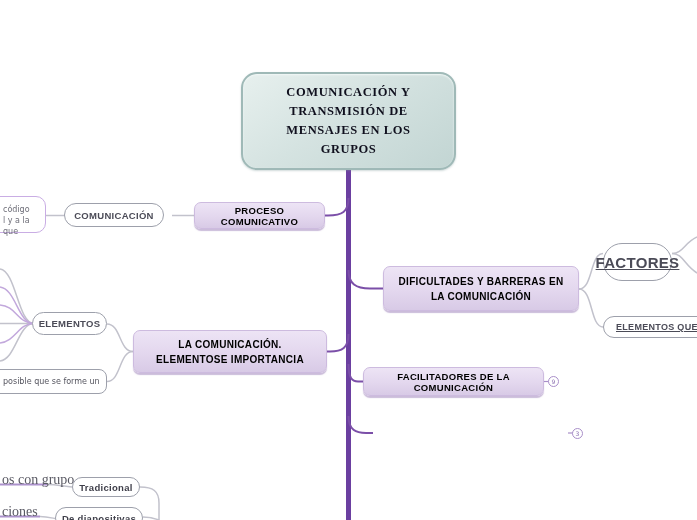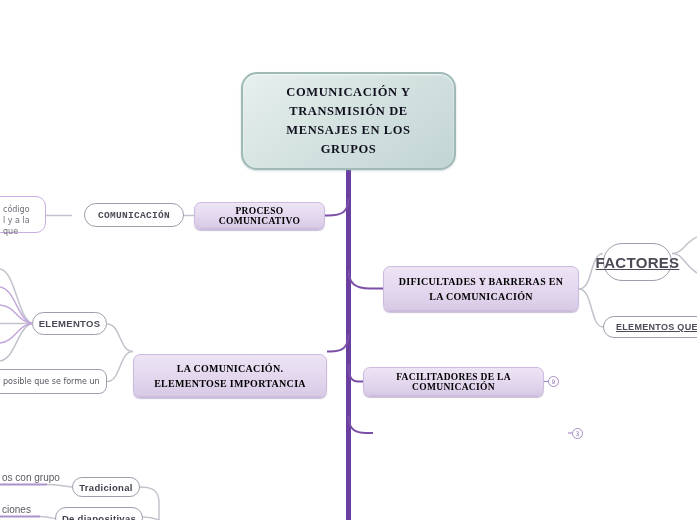--- a/index.html
+++ b/index.html
@@ -22,38 +22,38 @@
     box-sizing:border-box; padding:0 17px;
   }
 
   
   .pbox {
     position:absolute; box-sizing:border-box;
     background:linear-gradient(180deg,#EDE4F5 0%, #E3D7EE 55%, #D8CAE6 100%);
     border:1px solid #CDBBDF; border-radius:7px;
     box-shadow:0 2px 1px rgba(152,122,182,.5);
     display:flex; align-items:center; justify-content:center; text-align:center;
-    font-family:Liberation Serif, serif; font-weight:bold; color:#000;
+    font-family:Liberation Sans, sans-serif; font-weight:bold; color:#000;
     letter-spacing:.3px;
   }
   .pbox.proceso       { left:194px; top:202px; width:131px; height:27px; font-size:9.5px; }
   .pbox.dificultades  { left:383px; top:266px; width:196px; height:45px; font-size:10px; line-height:15px; padding:12px 10px; }
-  .pbox.lacom         { left:133px; top:330px; width:194px; height:43px; font-size:10px; line-height:15px; padding:0 10px;margin-top:24px; }
+  .pbox.lacom         { left:133px; top:330px; width:194px; height:43px; font-size:10px; line-height:15px; padding:0 10px; }
   .pbox.facilitadores { left:363px; top:367px; width:181px; height:29px; font-size:9.5px; }
   .pbox.habilidades   { left:373px; top:410px; width:196px; height:46px; font-size:10px; line-height:15px; padding:0 8px; }
 
   
   .oval {
     position:absolute; box-sizing:border-box; background:#fff;
     border:1.5px solid #9DA0AB; border-radius:999px;
     display:flex; align-items:center; justify-content:center; text-align:center;
     font-family:"Liberation Sans", sans-serif; font-weight:bold; color:#4B4B57;
     letter-spacing:.3px;
   }
-  .oval.comunicacion { left:84px;  top:203px; width:100px; height:24px; font-size:9.5px;font-family:Liberation Mono, monospace; }
+  .oval.comunicacion { left:64px;  top:203px; width:100px; height:24px; font-size:9.5px; }
   .oval.elementos    { left:32px;  top:312px; width:75px;  height:23px; font-size:9.5px; }
   .oval.factores     { left:603px; top:243px; width:69px;  height:38px; font-size:15px; }
   .oval.elementosque { left:603px; top:316px; width:131px; height:22px; font-size:9px; justify-content:flex-start; padding-left:12px; }
   .oval.tradicional  { left:72px;  top:477px; width:68px;  height:20px; font-size:9.5px; color:#3F3F4A; }
   .oval.diapositivas { left:55px;  top:507px; width:88px;  height:22px; font-size:9.5px; color:#3F3F4A; }
   .oval.underlined span { text-decoration:underline; }
 
   
   .wbox {
     position:absolute; box-sizing:border-box; background:#fff;
@@ -65,22 +65,22 @@
     font-size:8px; line-height:11px; padding:7px 0 0 30px;
   }
   .wbox.posible {
     left:-62px; top:369px; width:169px; height:25px;
     border:1.5px solid #9DA0AB; border-radius:8px;
     font-size:8px; display:flex; align-items:center; padding-left:64px; color:#55555F;
   }
 
   
   .utext {
-    position:absolute; font-family:Liberation Sans, sans-serif;
-    font-size:10px; color:#5A5A64; white-space:nowrap;
+    position:absolute; font-family:Liberation Serif, serif;
+    font-size:14px; color:#5A5A64; white-space:nowrap;
   }
   .utext.grupo  { left:2px; top:472px; }
   .utext.ciones { left:2px; top:504px; }
 
   
   .count {
     position:absolute; width:11px; height:11px; box-sizing:border-box;
     border:1px solid #A98FC9; border-radius:50%; background:#fff;
     color:#8A6FB0; font-family:"DejaVu Sans", sans-serif; font-size:6px;
     display:flex; align-items:center; justify-content:center;

